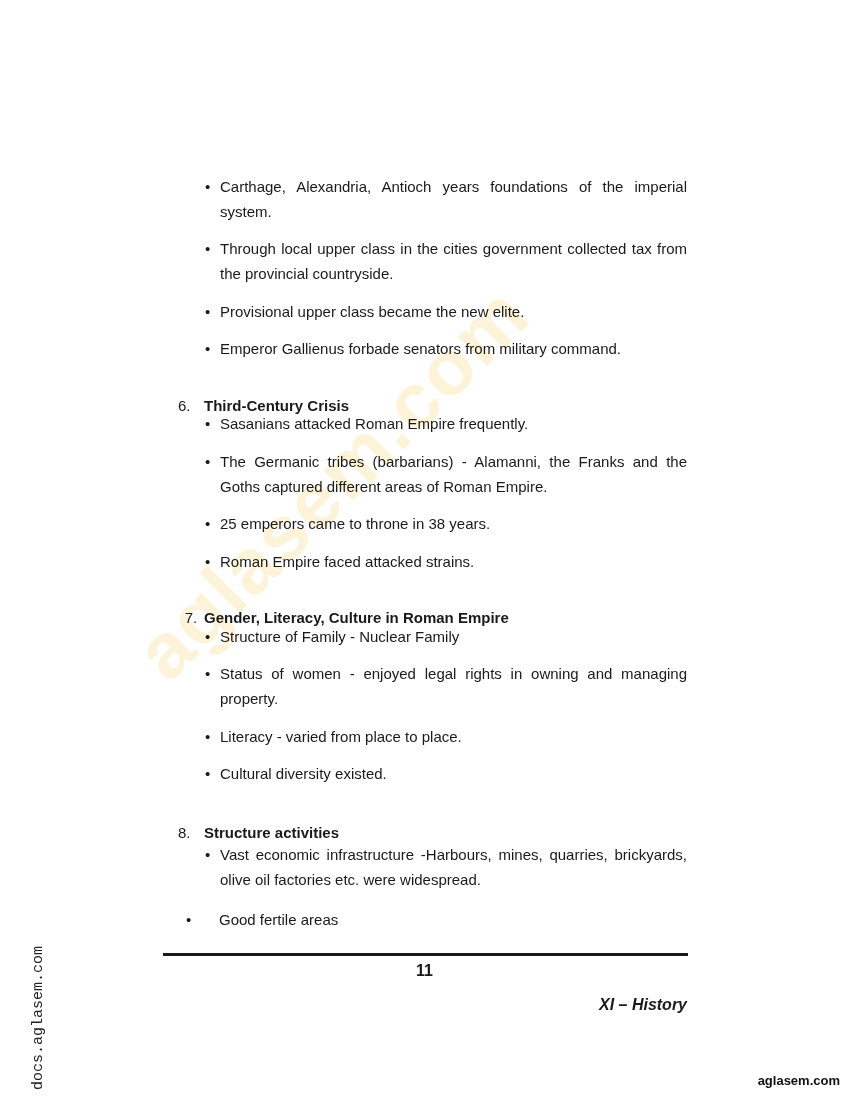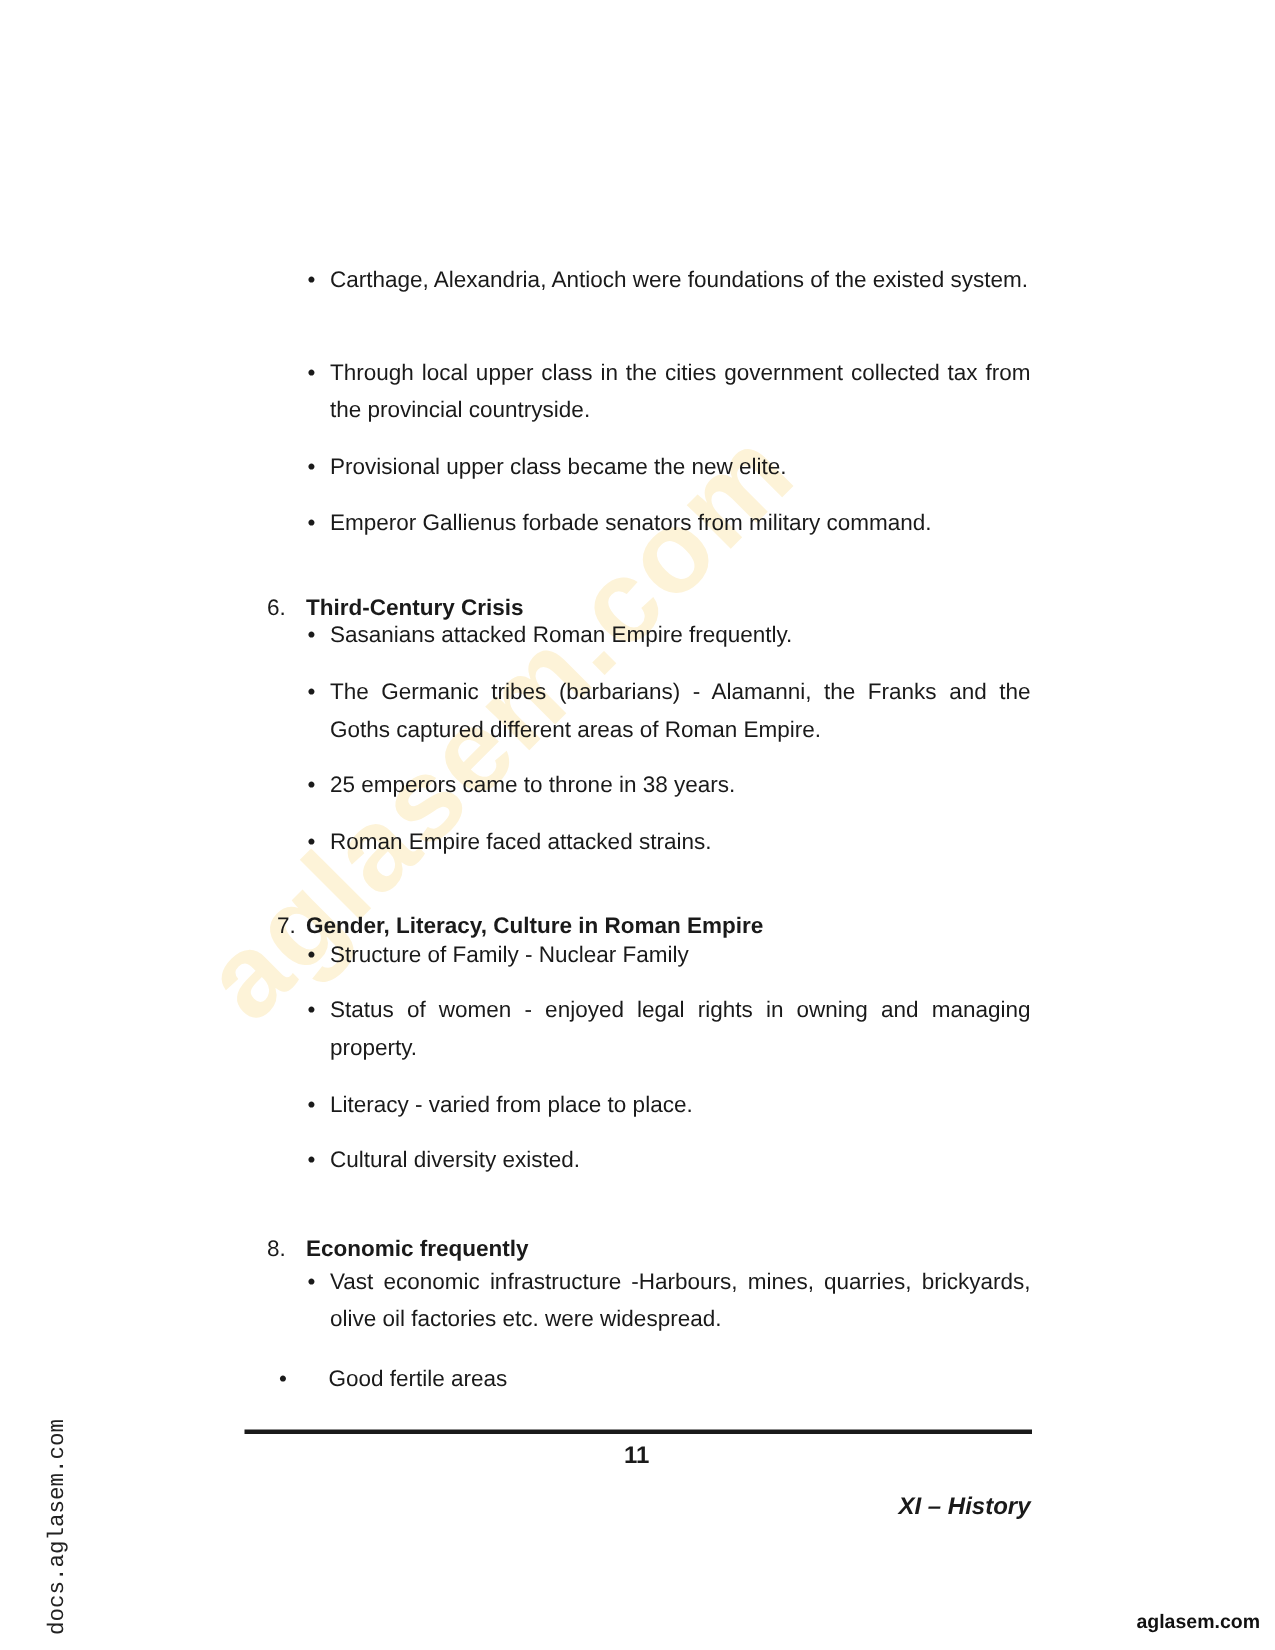--- a/index.html
+++ b/index.html
@@ -33,21 +33,21 @@
 </style>
 </head>
 <body>
 
 <div class="watermark">aglasem.com</div>
 
 <div class="content">
 
   <div class="bullet" style="top:174px;">
     <span class="dot">•</span>
-    <span class="txt">Carthage, Alexandria, Antioch were foundations of the existed system.</span>
+    <span class="txt">Carthage, Alexandria, Antioch years foundations of the imperial system.</span>
   </div>
   <div class="bullet" style="top:236px;">
     <span class="dot">•</span>
     <span class="txt">Through local upper class in the cities government collected tax from the provincial countryside.</span>
   </div>
   <div class="bullet" style="top:299px;">
     <span class="dot">•</span>
     <span class="txt">Provisional upper class became the new elite.</span>
   </div>
   <div class="bullet" style="top:336px;">
@@ -89,21 +89,21 @@
   <div class="bullet" style="top:724px;">
     <span class="dot">•</span>
     <span class="txt">Literacy - varied from place to place.</span>
   </div>
   <div class="bullet" style="top:761px;">
     <span class="dot">•</span>
     <span class="txt">Cultural diversity existed.</span>
   </div>
 
   <div class="heading" style="top:801px;">
-    <span class="num">8.</span><span class="title">Economic frequently</span>
+    <span class="num">8.</span><span class="title">Structure activities</span>
   </div>
   <div class="bullet" style="top:842px;">
     <span class="dot">•</span>
     <span class="txt">Vast economic infrastructure -Harbours, mines, quarries, brickyards, olive oil factories etc. were widespread.</span>
   </div>
   <div class="bullet" style="top:907px; left:186px; width:500px;">
     <span class="dot">•</span>
     <span class="txt" style="padding-left:33px;">Good fertile areas</span>
   </div>
 

